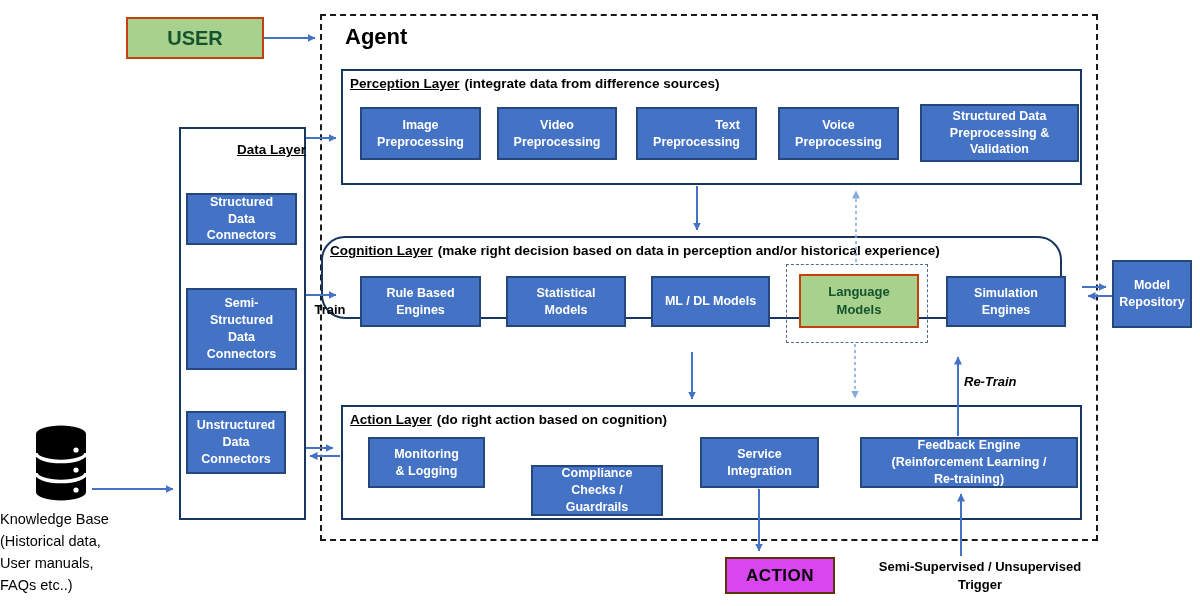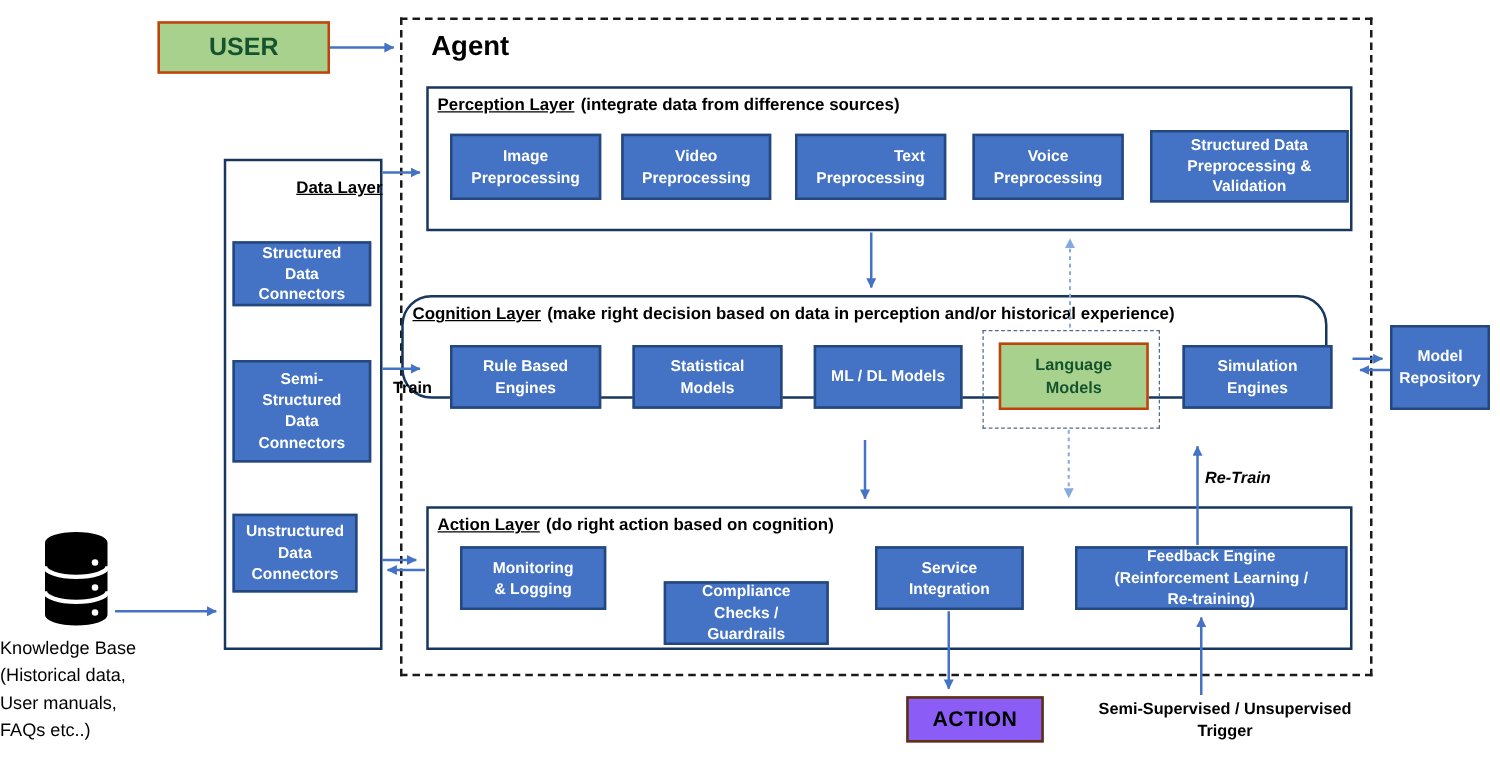--- a/index.html
+++ b/index.html
@@ -2,21 +2,21 @@
 <html><head>
 <meta charset="utf-8">
 <style>
   html,body{margin:0;padding:0;background:#fff;}
   .canvas{position:relative;width:1200px;height:606px;background:#fff;
           font-family:"Liberation Sans",sans-serif;overflow:hidden;}
   .node{position:absolute;display:flex;align-items:center;justify-content:center;
         text-align:center;white-space:pre-line;font-weight:bold;box-sizing:border-box;}
   .blue{background:#4472c4;border:2px solid #24477e;color:#fff;font-size:12.5px;line-height:1.35;}
   .greenbox{background:#a9d18e;border:2px solid #c2410c;color:#14532d;}
-  .orangebox{background:#8b5cf6;border:2px solid #5e3207;color:#000;font-size:17px;letter-spacing:.5px;}
+  .orangebox{background:#d946ef;border:2px solid #5e3207;color:#000;font-size:17px;letter-spacing:.5px;}
   .layer{position:absolute;background:#fff;border:2px solid #17375e;box-sizing:border-box;}
   .layer-header{position:absolute;left:7px;top:5px;font-size:13.5px;font-weight:bold;color:#000;white-space:nowrap;}
   .lname{text-decoration:underline;margin-right:5px;}
   .agent-frame{position:absolute;left:320px;top:14px;width:778px;height:527px;
                border:2px dashed #1a1a1a;box-sizing:border-box;}
   .agent-title{position:absolute;left:345px;top:24px;font-size:22px;font-weight:bold;color:#000;}
   .dashed-rect{position:absolute;left:786px;top:264px;width:142px;height:79px;
                border:1.5px dashed #54698e;box-sizing:border-box;}
   .flabel{position:absolute;font-size:13px;font-weight:bold;color:#000;white-space:pre-line;}
   .kb-text{position:absolute;left:0px;top:508px;width:140px;text-align:left;

